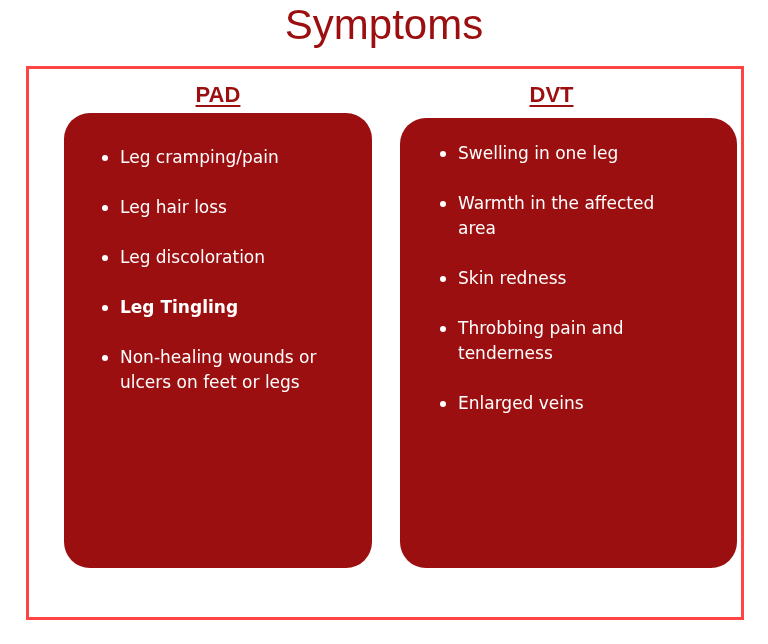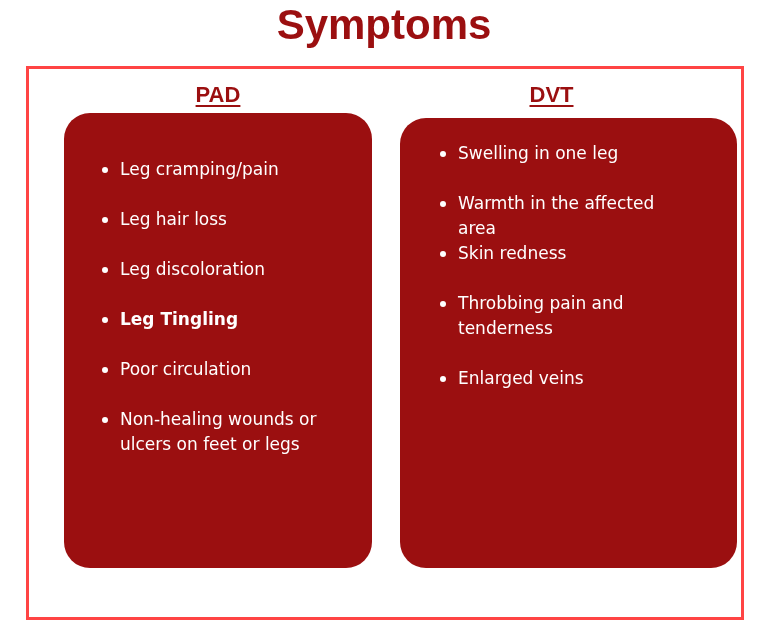--- a/index.html
+++ b/index.html
@@ -2,21 +2,21 @@
 <html><head>
 <meta charset="utf-8">
 <style>
   html, body { margin: 0; padding: 0; }
   body {
     width: 768px; height: 644px; background: #ffffff; position: relative; overflow: hidden;
     font-family: "DejaVu Sans", sans-serif;
   }
   .title {
     position: absolute; left: 0; top: 0; width: 768px; text-align: center;
-    font-family: "Liberation Sans", sans-serif; font-weight: bold;
+    font-family: "Liberation Sans", sans-serif; font-weight: normal;
     font-size: 42px; line-height: 48px; color: #9b0f10; margin-top: 1px;
   }
   .frame {
     position: absolute; left: 26px; top: 66px; width: 712px; height: 548px;
     border: 3px solid #ff4444; box-sizing: content-box;
   }
   .col-head {
     position: absolute; font-family: "Liberation Sans", sans-serif; font-weight: bold;
     font-size: 22px; color: #9b0f10; text-decoration: underline; text-decoration-thickness: 2px;
     text-underline-offset: 3px; text-align: center; line-height: 30px;
@@ -37,32 +37,31 @@
 </head>
 <body>
 
 <div class="title">Symptoms</div>
 
 <div class="frame"></div>
 
 <div class="col-head" style="left:64px; top:80px; width:308px;">PAD</div>
 <div class="col-head" style="left:400px; top:80px; width:303px;">DVT</div>
 
-<div class="panel" style="left:64px; top:113px; width:308px; height:455px; padding:44px 20px 0 100px;">
+<div class="panel" style="left:64px; top:113px; width:308px; height:455px; padding:32px 20px 0 100px;">
   <ul>
     <li style="margin-bottom:25px; margin-left:-64px; width:240px;">Leg cramping/pain</li>
     <li style="margin-bottom:25px; margin-left:-64px; width:240px;">Leg hair loss</li>
     <li style="margin-bottom:25px; margin-left:-64px; width:240px;">Leg discoloration</li>
     <li style="margin-bottom:25px; margin-left:-64px; width:240px;font-weight:bold;">Leg Tingling</li>
-    <li style="margin-bottom:25px; margin-left:-64px; width:240px;">Poor circulation</li>
     <li style="margin-left:-64px; width:220px;">Non-healing wounds or ulcers on feet or legs</li>
   </ul>
 </div>
 
 <div class="panel" style="left:400px; top:118px; width:337px; height:450px; padding:23px 20px 0 38px;">
   <ul>
     <li style="margin-bottom:25px; width:220px;">Swelling in one leg</li>
-    <li style="width:220px;">Warmth in the affected area</li>
+    <li style="margin-bottom:25px; width:220px;">Warmth in the affected area</li>
     <li style="margin-bottom:25px; width:220px;">Skin redness</li>
     <li style="margin-bottom:25px; width:200px;">Throbbing pain and tenderness</li>
     <li style="width:220px;">Enlarged veins</li>
   </ul>
 </div>
 
 </body></html>

